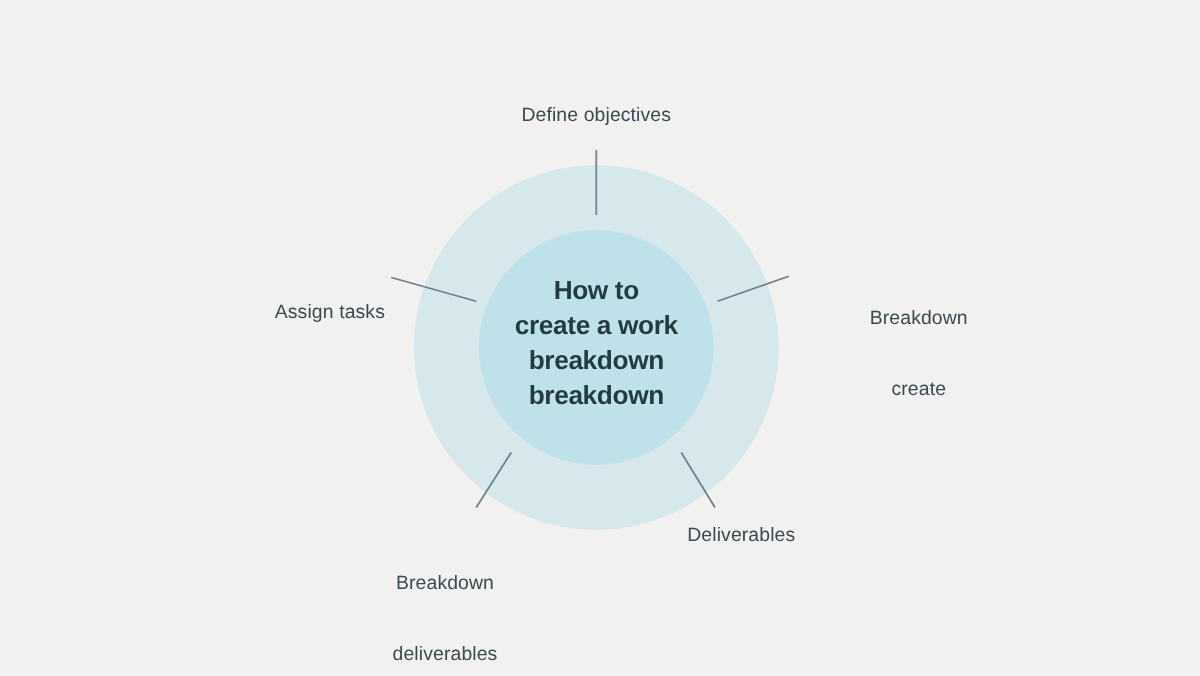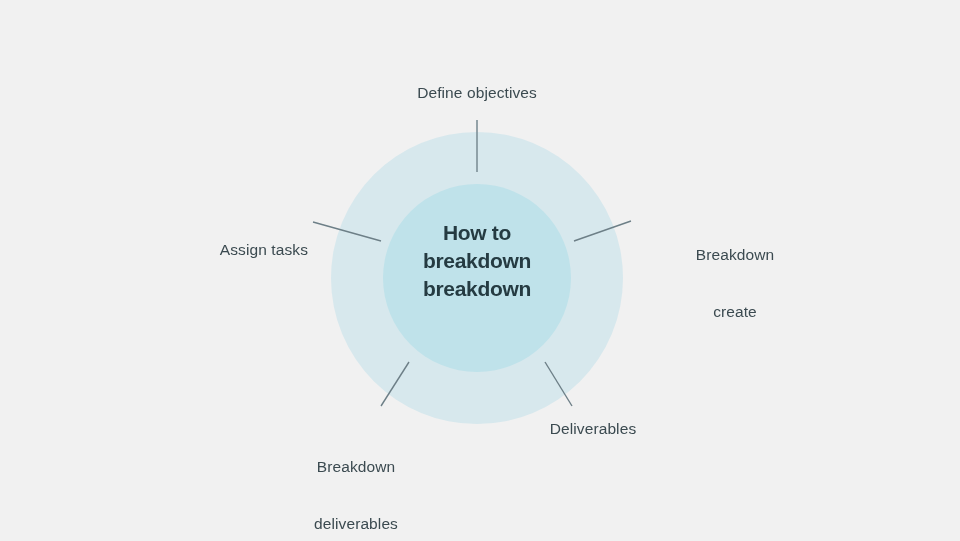--- a/index.html
+++ b/index.html
@@ -88,20 +88,21 @@
 
     <line x1="574" y1="241" x2="631" y2="221" stroke="#6d7f87" stroke-width="1.4"></line>
 
     <line x1="409" y1="362" x2="381" y2="406" stroke="#6d7f87" stroke-width="1.4"></line>
 
     <line x1="545" y1="362" x2="572" y2="406" stroke="#6d7f87" stroke-width="1.4"></line>
   </svg>
 
   <div id="center-title">
     <span class="tline">How to</span>
+    <span class="tline">create a work</span>
     <span class="tline">breakdown</span>
     <span class="tline">breakdown</span>
   </div>
 
   <div class="label" id="label-define-objectives">Define objectives</div>
 
   <div class="label" id="label-assign-tasks">Assign tasks</div>
 
   <div class="label" id="label-breakdown-phases">
     <span class="tline" style="display:block">Breakdown</span>

